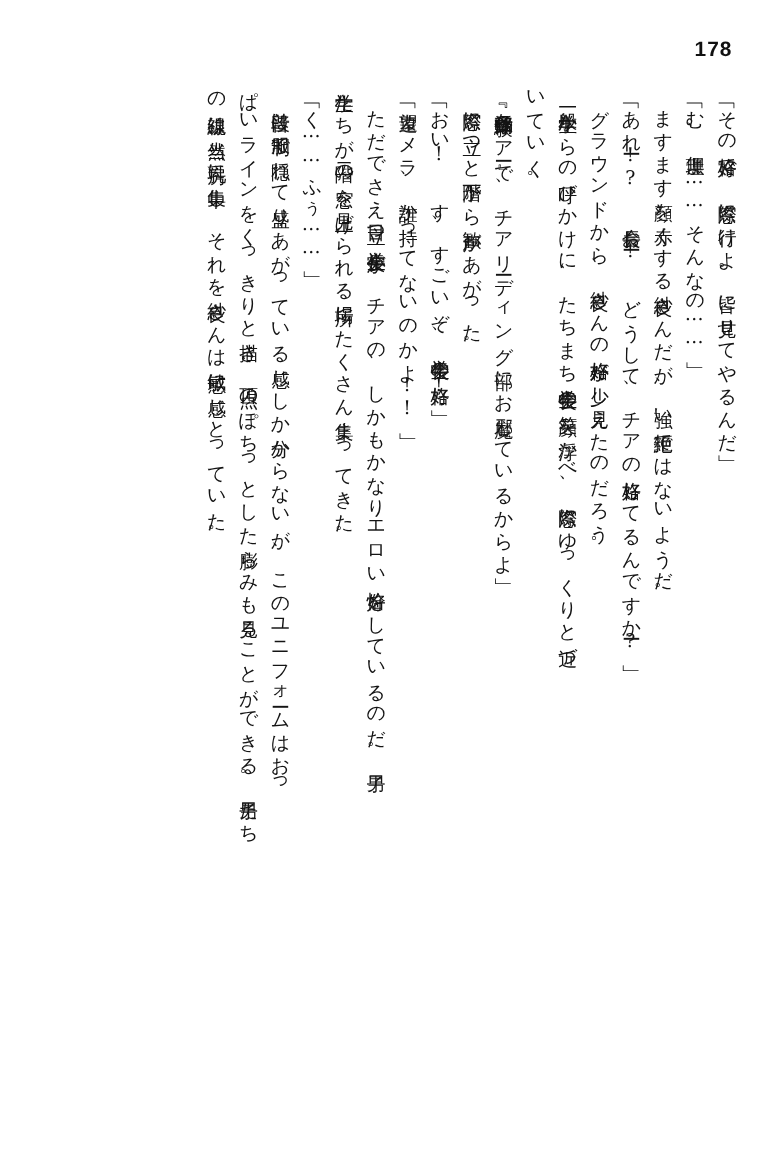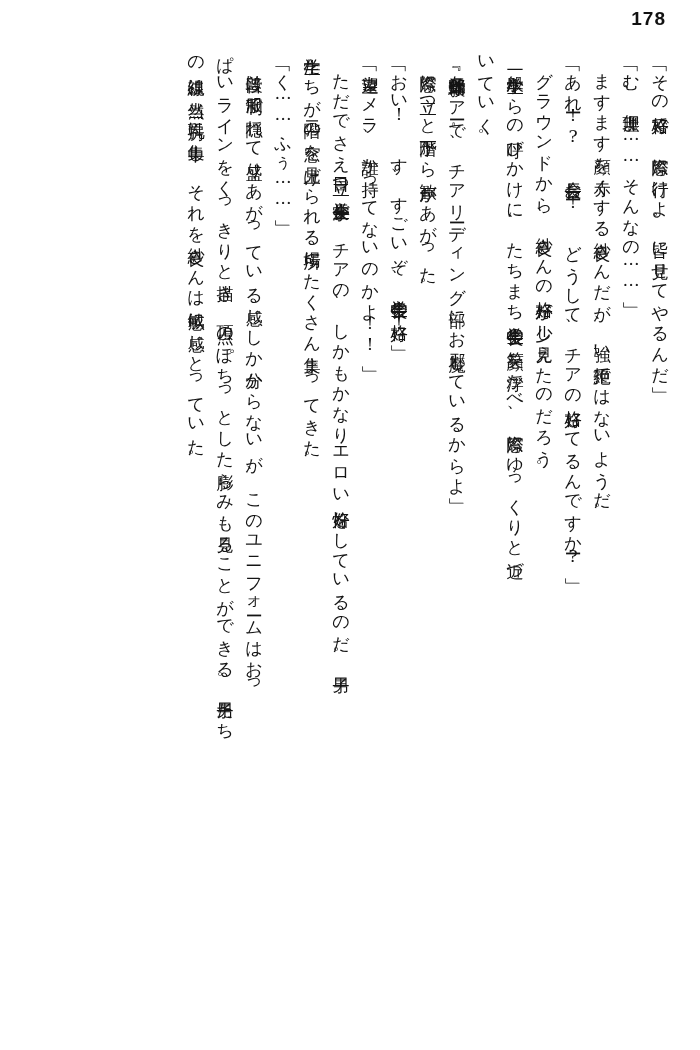--- a/index.html
+++ b/index.html
@@ -8,20 +8,21 @@
     background: #ffffff;
   }
   #page {
     position: relative;
     width: 700px;
     height: 872px;
     background: #ffffff;
     overflow: hidden;
     font-family: "DejaVu Serif", "Liberation Serif", serif;
     color: #111111;
+    margin-top: 27px;
   }
   #page-number {
     position: absolute;
     top: 8px;
     right: 34px;
     font-family: "Liberation Sans", sans-serif;
     font-size: 19px;
     font-weight: bold;
     letter-spacing: 1px;
     color: #111111;

